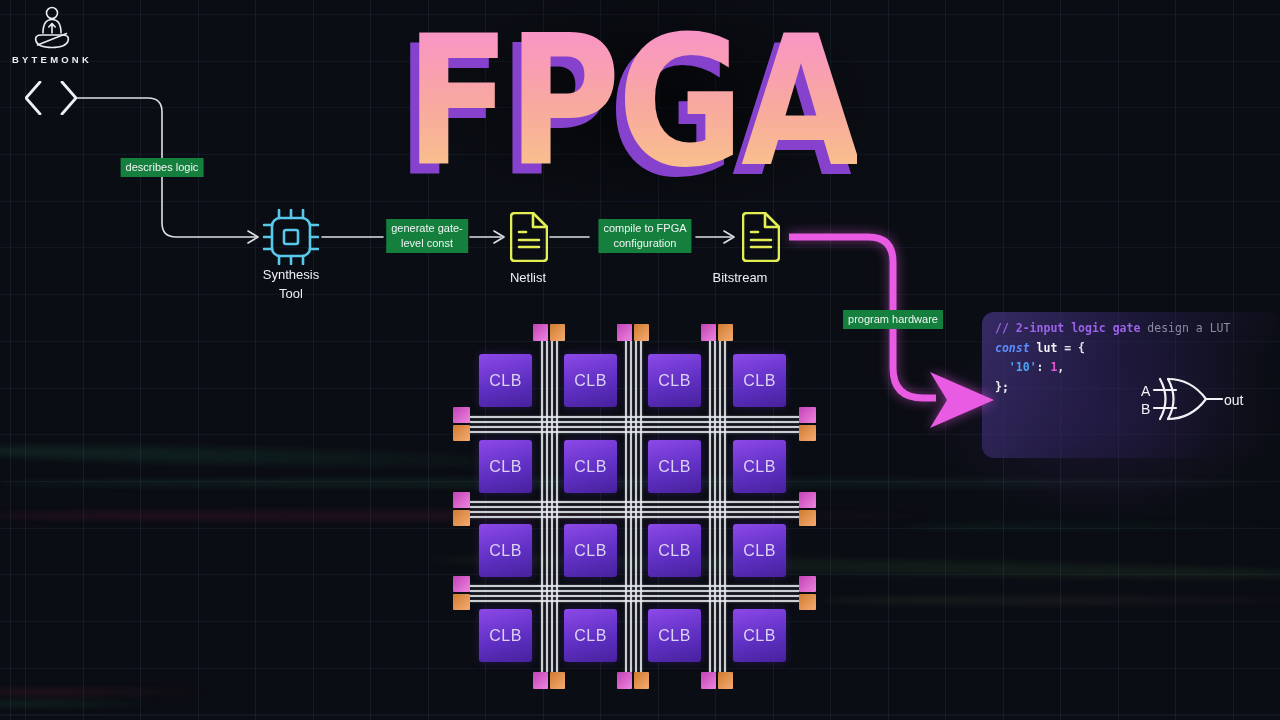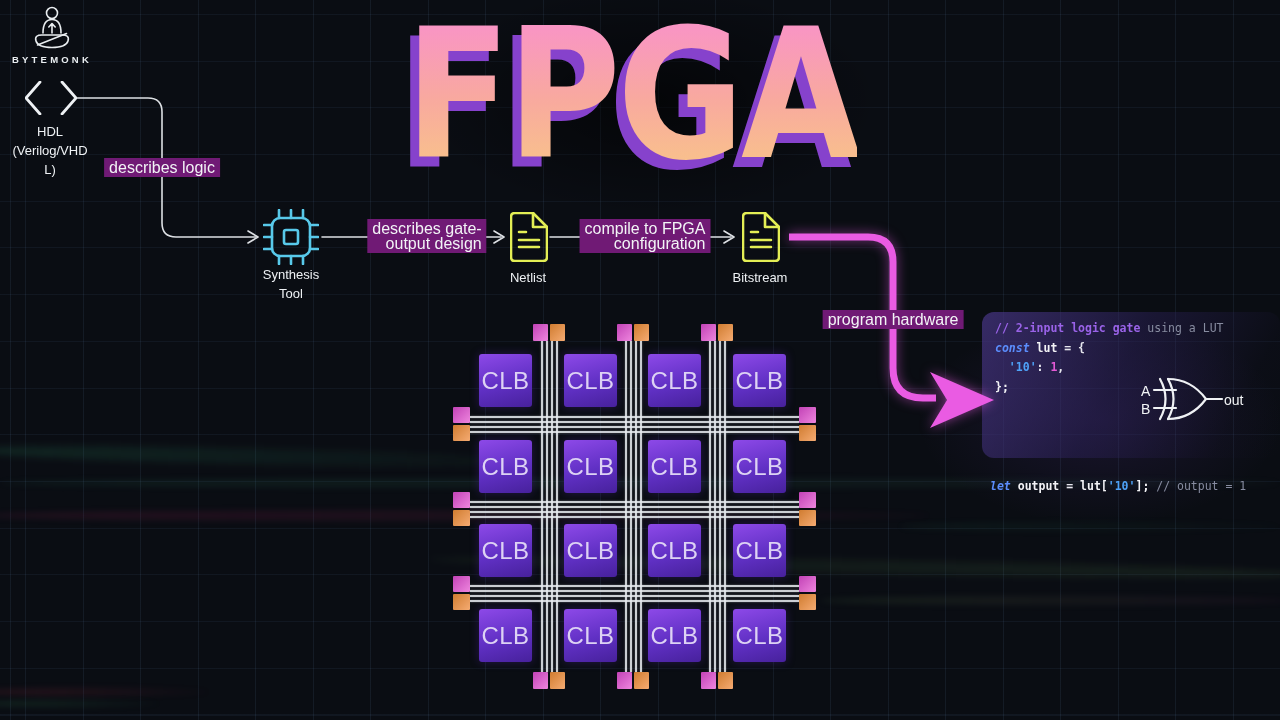--- a/index.html
+++ b/index.html
@@ -25,44 +25,44 @@
     background:radial-gradient(ellipse closest-side,rgba(0,0,0,0.6),rgba(0,0,0,0) 72%);}
   .halo-code{position:absolute;left:840px;top:270px;width:520px;height:300px;
     background:radial-gradient(ellipse closest-side,rgba(125,70,215,0.13),rgba(125,70,215,0) 70%);}
 
   
   .logo{position:absolute;left:12px;top:6px;width:80px;text-align:center;}
   .logo svg{display:block;margin:0 auto;}
   .logo-text{margin-top:2px;font-size:9.5px;font-weight:bold;letter-spacing:3.2px;color:#e9edf0;}
 
   
-  .title-wrap{position:absolute;left:405px;top:5px;width:560px;height:220px;pointer-events:none;}
+  .title-wrap{position:absolute;left:405px;top:12px;width:560px;height:220px;pointer-events:none;}
   .title-txt{position:absolute;left:0;top:0;font-family:"DejaVu Sans",sans-serif;font-weight:bold;
     font-size:180px;line-height:1;letter-spacing:-4px;transform:scaleX(0.86);transform-origin:left top;white-space:nowrap;}
   .title-shadow{left:-9px;top:10px;color:#8642cc;}
   .title-main{background:linear-gradient(180deg,#f995c4 12%,#f8a99f 52%,#f9c28b 90%);
     -webkit-background-clip:text;background-clip:text;color:transparent;}
 
   
   .nlabel{position:absolute;transform:translateX(-50%);text-align:center;color:#eef1f4;
     font-size:13px;line-height:19px;white-space:pre;}
-  .elabel{position:absolute;transform:translateX(-50%);text-align:right;color:#f2f4f6;
-    font-size:16px;line-height:15px;background:#701a75;padding:2px 5px;white-space:nowrap;}
+  .elabel{position:absolute;transform:translateX(-50%);text-align:center;color:#f2f4f6;
+    font-size:11px;line-height:15px;background:#15803d;padding:2px 5px;white-space:nowrap;}
   .flow-svg{position:absolute;left:0;top:0;pointer-events:none;}
   .pink-glow{filter:drop-shadow(0 0 6px rgba(234,91,227,0.55));}
 
   
   #clb-grid div{position:absolute;}
   .wire{background:#e6eaee;opacity:0.88;box-shadow:0 0 2px rgba(230,236,242,0.5);}
   .blk{border-radius:1px;}
   .blk.pink{background:linear-gradient(135deg,#c242b6 0%,#ee86de 100%);}
   .blk.orange{background:linear-gradient(135deg,#d07c30 0%,#f5ab72 100%);}
   .clb{border-radius:3px;background:linear-gradient(165deg,#8d49e8 0%,#6030c4 55%,#47219c 100%);
     display:flex;align-items:center;justify-content:center;box-shadow:0 0 10px rgba(90,40,180,0.35);}
-  .clb span{color:#ddd2f4;font-size:24px;letter-spacing:0.5px;}
+  .clb span{color:#ddd2f4;font-size:16px;letter-spacing:0.5px;}
 
   
   .code-panel{position:absolute;left:982px;top:312px;width:298px;height:146px;border-radius:12px;
     background:linear-gradient(118deg,rgba(72,54,134,0.72) 0%,rgba(48,36,98,0.42) 45%,rgba(26,20,52,0.10) 82%,rgba(26,20,52,0) 100%);
     padding:7px 0 0 13px;box-sizing:border-box;}
   .code-line,.code-extra{font-family:"DejaVu Sans Mono",monospace;font-size:11.5px;line-height:19.7px;
     white-space:pre;font-weight:bold;}
   .code-extra{position:absolute;left:990px;top:477px;}
   .tok.cp{color:#9a63e8;}
   .tok.cg{color:#878ca0;font-weight:normal;}
@@ -103,27 +103,26 @@
     <div class="logo-text">BYTEMONK</div>
   </div>
 
   <div class="title-wrap">
     <span class="title-txt title-shadow">FPGA</span>
     <span class="title-txt title-main">FPGA</span>
   </div>
 
   <div class="code-panel">
     <div id="code-lines">
-        <div class="code-line"><span class="tok cp">// 2-input logic gate</span><span class="tok cg"> using a LUT</span></div>
+        <div class="code-line"><span class="tok cp">// 2-input logic gate</span><span class="tok cg"> design a LUT</span></div>
         <div class="code-line"><span class="tok kw">const</span><span class="tok pl"> </span><span class="tok id">lut</span><span class="tok pl"> = {</span></div>
         <div class="code-line"><span class="tok pl">  </span><span class="tok str">'10'</span><span class="tok pl">: </span><span class="tok num">1</span><span class="tok pl">,</span></div>
         <div class="code-line"><span class="tok id">};</span></div>
       </div>
   </div>
-  <div class="code-extra" id="code-output-line"><span class="tok kw">let</span><span class="tok pl"> </span><span class="tok id">output</span><span class="tok pl"> = </span><span class="tok id">lut[</span><span class="tok str">'10'</span><span class="tok id">];</span><span class="tok cg"> // output = 1</span></div>
 
   <div id="clb-grid">
       <div class="wire" style="left: 541px; top: 341px; width: 1.5px; height: 331px;"></div>
       <div class="wire" style="left: 546px; top: 341px; width: 1.5px; height: 331px;"></div>
       <div class="wire" style="left: 551px; top: 341px; width: 1.5px; height: 331px;"></div>
       <div class="wire" style="left: 556px; top: 341px; width: 1.5px; height: 331px;"></div>
       <div class="wire" style="left: 625px; top: 341px; width: 1.5px; height: 331px;"></div>
       <div class="wire" style="left: 630px; top: 341px; width: 1.5px; height: 331px;"></div>
       <div class="wire" style="left: 635px; top: 341px; width: 1.5px; height: 331px;"></div>
       <div class="wire" style="left: 640px; top: 341px; width: 1.5px; height: 331px;"></div>
@@ -250,27 +249,26 @@
     <path d="M23,1 V15 H37"></path>
     <path d="M9,20 H16 M9,28 H29 M9,35 H29"></path>
   </svg>
 
   <svg style="position:absolute;left:742px;top:212px" width="38" height="50" viewBox="0 0 38 50" fill="none" stroke="#e3ee55" stroke-width="2.6" stroke-linecap="round" stroke-linejoin="round">
     <path d="M5,1 H23 L37,15 V45 Q37,49 33,49 H5 Q1,49 1,45 V5 Q1,1 5,1 Z"></path>
     <path d="M23,1 V15 H37"></path>
     <path d="M9,20 H16 M9,28 H29 M9,35 H29"></path>
   </svg>
 
-  <div class="nlabel" style="left:50px;top:122px"><span>HDL</span><br><span>(Verilog/VHD</span><br><span>L)</span></div>
   <div class="nlabel" style="left:291px;top:265px"><span>Synthesis</span><br><span>Tool</span></div>
   <div class="nlabel" style="left:528px;top:268px">Netlist</div>
-  <div class="nlabel" style="left:760px;top:268px">Bitstream</div>
+  <div class="nlabel" style="left:740px;top:268px">Bitstream</div>
 
   <div class="elabel" style="left:162px;top:158px">describes logic</div>
-  <div class="elabel" style="left:427px;top:219px"><span>describes gate-</span><br><span>output design</span></div>
+  <div class="elabel" style="left:427px;top:219px"><span>generate gate-</span><br><span>level const</span></div>
   <div class="elabel" style="left:645px;top:219px"><span>compile to FPGA</span><br><span>configuration</span></div>
   <div class="elabel" style="left:893px;top:310px">program hardware</div>
 
   <svg style="position:absolute;left:1138px;top:376px" width="115" height="50" viewBox="0 0 115 50" fill="none" stroke="#f0f2f5" stroke-width="2.2" stroke-linecap="round">
     <path d="M16,14 H38"></path>
       <path d="M16,32 H38"></path>
     <path d="M22,3 Q33,23 22,43"></path>
     <path d="M30,3 Q41,23 30,43"></path>
     <path d="M30,3 Q53,3 68,23 Q53,43 30,43"></path>
     <path d="M68,23 H84"></path>

